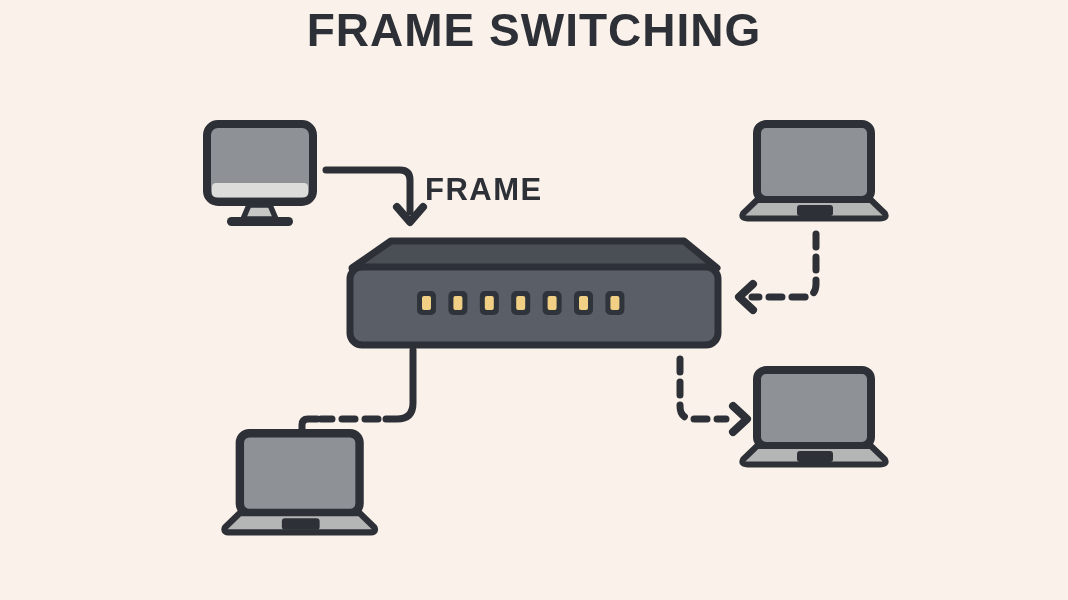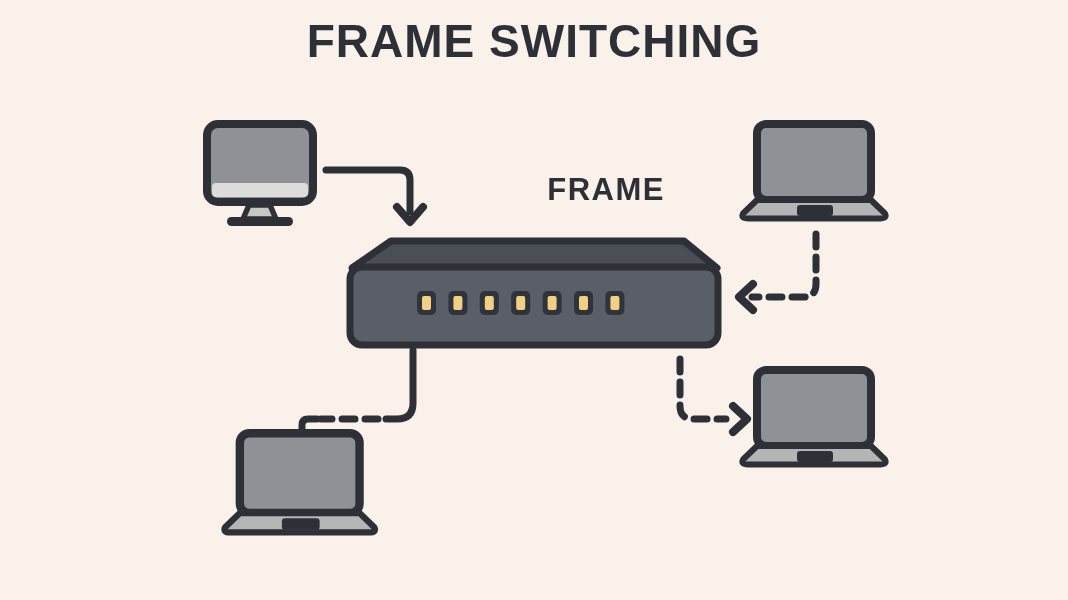--- a/index.html
+++ b/index.html
@@ -6,36 +6,36 @@
   .stage {
     position: relative;
     width: 1068px;
     height: 600px;
     background: var(--background, #faf1ea);
     font-family: "Liberation Sans", sans-serif;
     overflow: hidden;
   }
   .title {
     position: absolute;
-    top: 14px;
+    top: 3px;
     left: 0;
     width: 1068px;
     margin: 0;
     text-align: center;
     font-size: 46px;
     font-weight: 800;
     letter-spacing: 1px;
     color: var(--outline, #2d3036);
   }
   .frame-label {
     position: absolute;
     top: 172px;
     left: 425px;
     width: 240px;
-    text-align: right;
+    text-align: left;
     font-size: 31px;
     font-weight: 800;
     letter-spacing: 1.5px;
     color: var(--outline, #2d3036);
   }
   .scene { position: absolute; top: 0; left: 0; }
 
   
   .line   { fill: none; stroke: var(--outline); stroke-width: 7; stroke-linecap: round; stroke-linejoin: round; }
   .dashed { stroke-dasharray: 13 10; }

